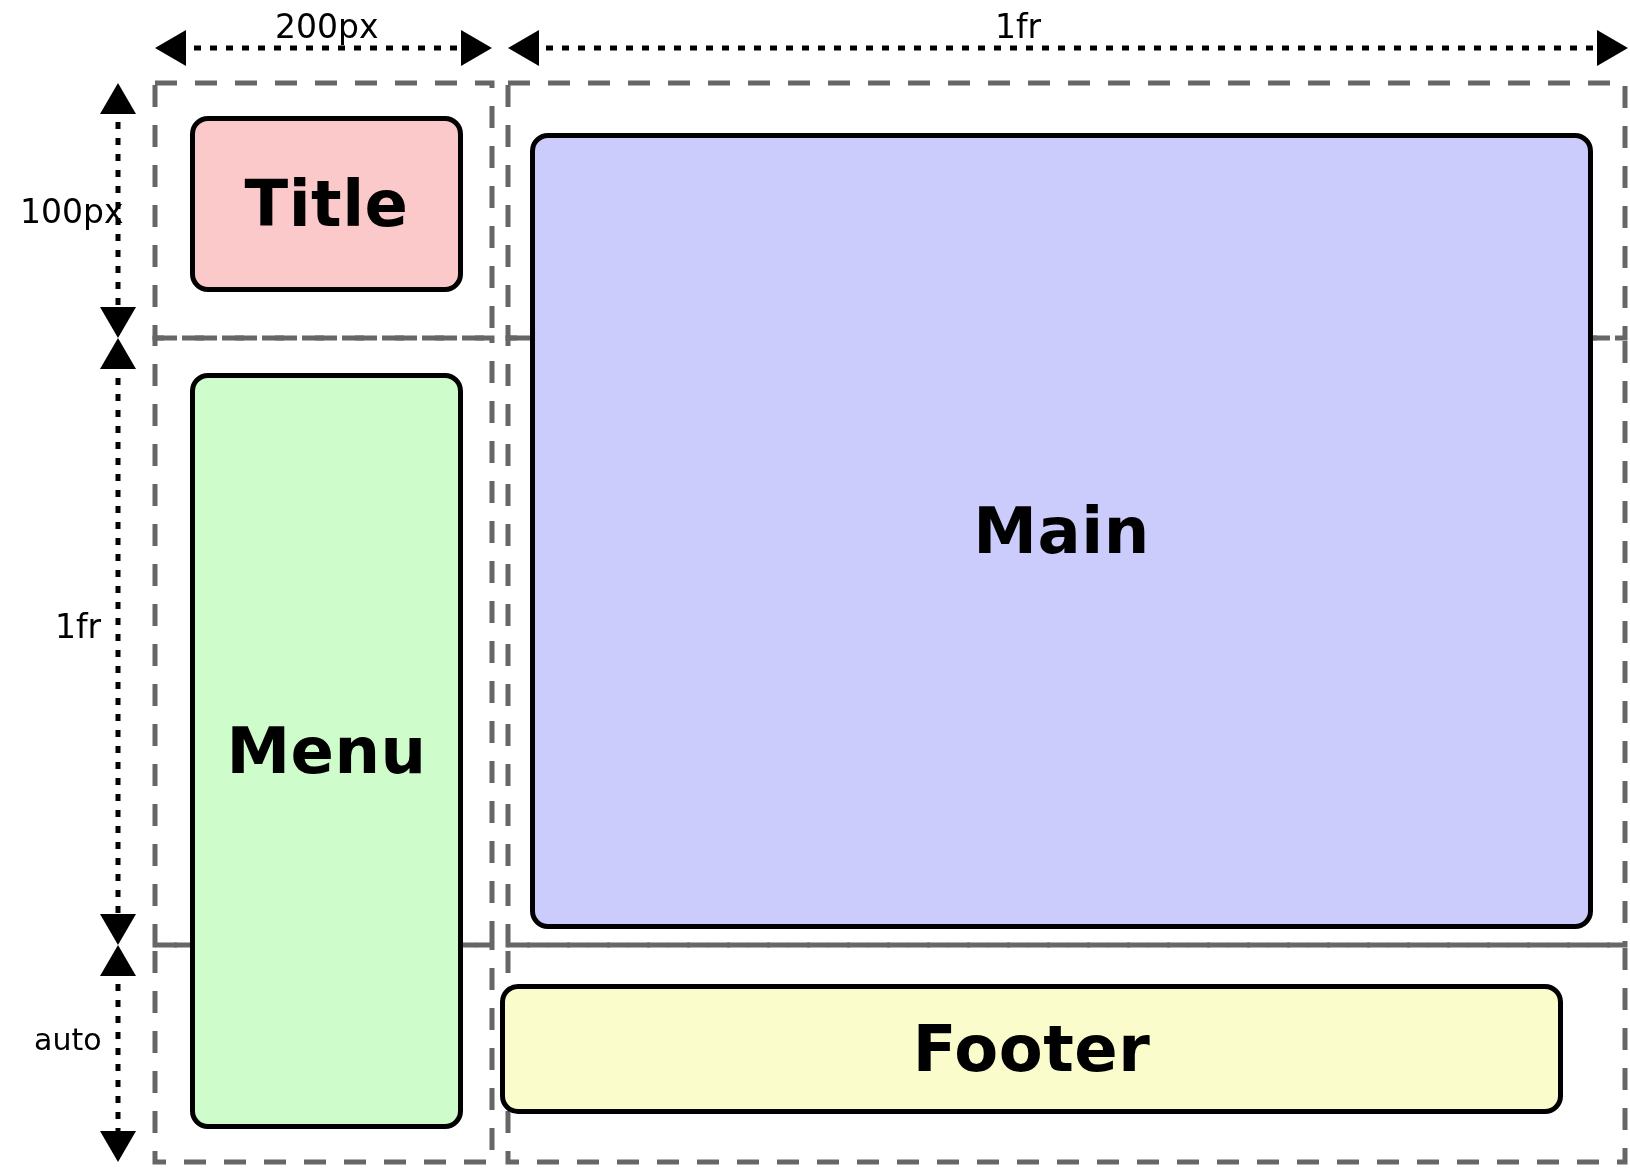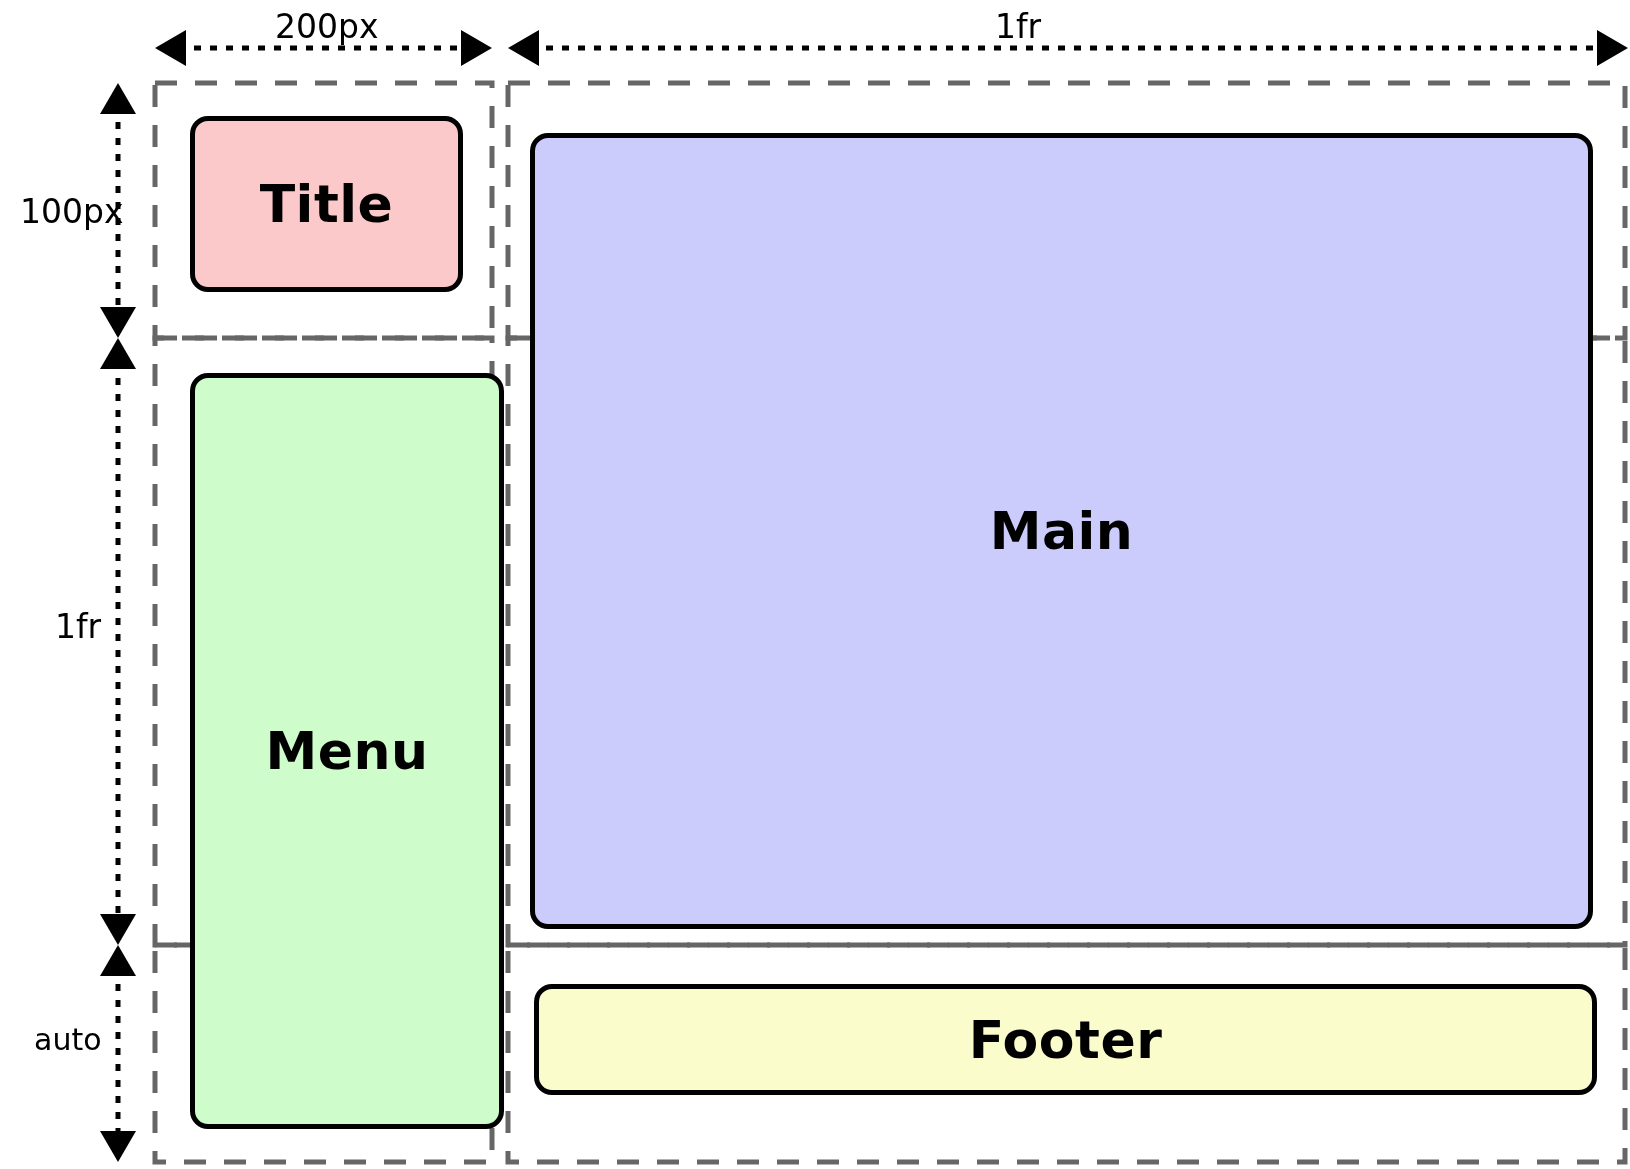--- a/index.html
+++ b/index.html
@@ -51,32 +51,32 @@
     position: absolute;
     border: 5px solid #000000;
     border-radius: 18px;
     box-sizing: border-box;
     display: flex;
     align-items: center;
     justify-content: center;
   }
   .area-label {
     font-family: "DejaVu Sans", sans-serif;
-    font-size: 52px;
+    font-size: 64px;
     font-weight: 700;
     color: #000000;
     line-height: 1;
     letter-spacing: 0.5px;
     user-select: none;
   }
 
   #area-title  { left: 190px;  top: 116px;  width: 273px;  height: 176px; }
-  #area-menu   { left: 190px;  top: 373px;  width: 314px;  height: 756px; }
+  #area-menu   { left: 190px;  top: 373px;  width: 273px;  height: 756px; }
   #area-main   { left: 530px;  top: 116px;  width: 1063px; height: 796px; }
-  #area-footer { left: 534px;  top: 984px;  width: 1063px; height: 111px; }
+  #area-footer { left: 500px;  top: 984px;  width: 1063px; height: 130px; }
 
   
   .dimlabel {
     position: absolute;
     font-family: "DejaVu Sans", sans-serif;
     font-size: 33px;
     font-weight: 400;
     color: #000000;
     line-height: 1;
     white-space: nowrap;

